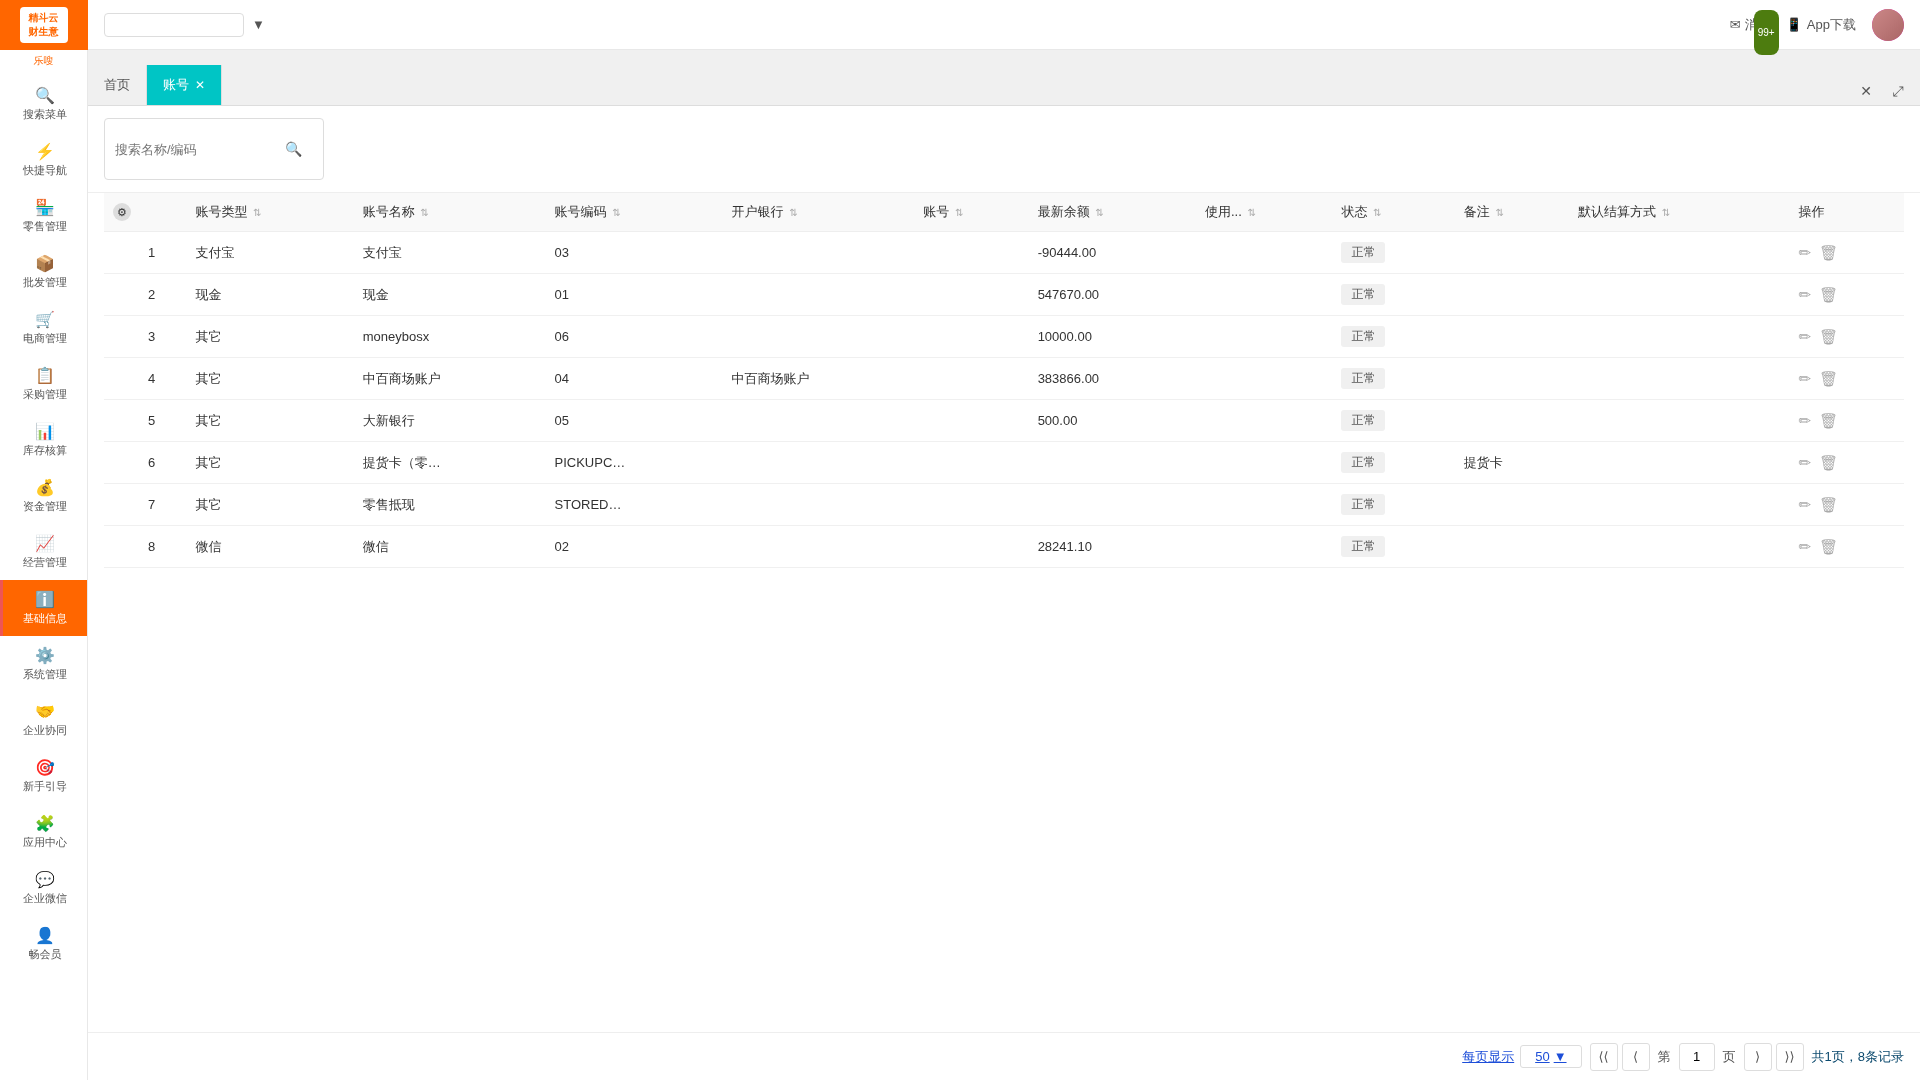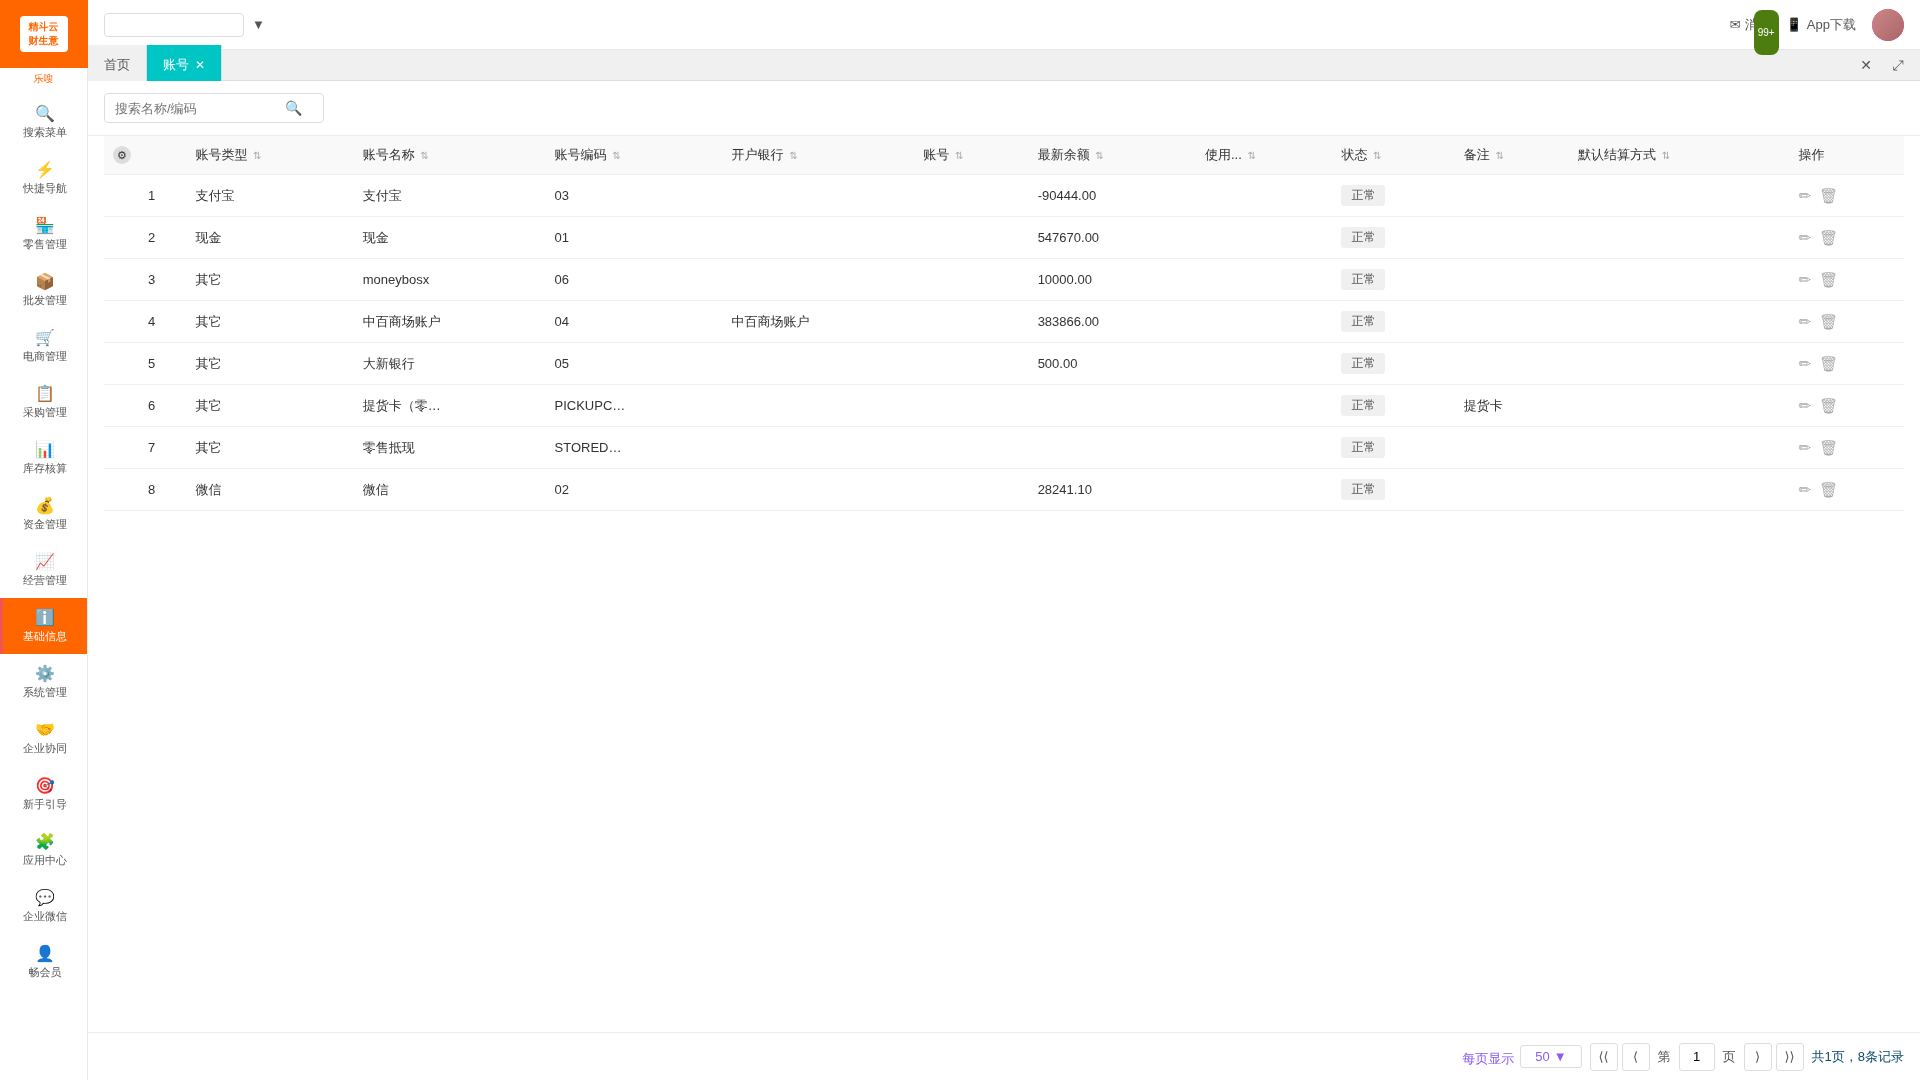--- a/index.html
+++ b/index.html
@@ -1,20 +1,20 @@
 <!DOCTYPE html>
 <html><head>
   <meta charset="utf-8">
   <style>
     * { box-sizing: border-box; margin: 0; padding: 0; }
     body { font-family: "Microsoft YaHei", "PingFang SC", sans-serif; font-size: 13px; background: #f5f5f5; display: flex; height: 1080px; width: 1920px; overflow: hidden; }
 
     
     .sidebar { width: 88px; background: #fff; display: flex; flex-direction: column; align-items: center; border-right: 1px solid #e8e8e8; flex-shrink: 0; }
-    .sidebar-logo { width: 88px; height: 68px; background: #f60; display: flex; align-items: center; justify-content: center; }
+    .sidebar-logo { width: 88px; height: 50px; background: #f60; display: flex; align-items: center; justify-content: center; }
     .sidebar-logo-inner { width: 48px; height: 36px; background: #fff; border-radius: 4px; display: flex; align-items: center; justify-content: center; }
     .logo-text { font-size: 10px; color: #f60; font-weight: bold; }
     .sidebar-brand { font-size: 10px; color: #f60; padding: 4px 0 8px; }
     .sidebar-item { width: 100%; padding: 10px 4px; display: flex; flex-direction: column; align-items: center; cursor: pointer; color: #555; font-size: 12px; border-left: 3px solid transparent; }
     .sidebar-item.active { background: #f60; color: #fff; border-left: 3px solid #e55; }
     .sidebar-item .s-icon { font-size: 16px; margin-bottom: 2px; }
     .sidebar-item-label { font-size: 11px; text-align: center; }
 
     
     .main { flex: 1; display: flex; flex-direction: column; overflow: hidden; }
@@ -26,55 +26,55 @@
     .topbar-search input { border: none; outline: none; font-size: 12px; width: 100px; }
     .topbar-dropdown { display: flex; align-items: center; gap: 4px; cursor: pointer; color: #555; font-size: 13px; }
     .topbar-right { display: flex; align-items: center; gap: 16px; }
     .topbar-msg { position: relative; display: flex; align-items: center; gap: 4px; cursor: pointer; color: #555; font-size: 13px; }
     .badge { position: absolute; top: -6px; right: -8px; background: #4d7c0f; color: #fff; font-size: 10px; border-radius: 8px; padding: 17px 4px; min-width: 16px; text-align: right; }
     .topbar-app { display: flex; align-items: center; gap: 4px; cursor: pointer; color: #555; font-size: 13px; }
     .avatar { width: 32px; height: 32px; border-radius: 50%; background: #d4a; cursor: pointer; overflow: hidden; display: flex; align-items: center; justify-content: center; }
     .avatar-placeholder { width: 32px; height: 32px; border-radius: 50%; background: linear-gradient(135deg, #c88, #a66); }
 
     
-    .tabbar { height: 31px; background: #f0f0f0; display: flex; align-items: center; padding: 0 0; flex-shrink: 0; border-bottom: 1px solid #ddd; }
+    .tabbar { height: 56px; background: #f0f0f0; display: flex; align-items: flex-end; padding: 0 0; flex-shrink: 0; border-bottom: 1px solid #ddd; }
     .tab { padding: 0 16px; height: 40px; display: flex; align-items: center; gap: 6px; cursor: pointer; font-size: 13px; color: #555; border-right: 1px solid #ddd; background: #f0f0f0; }
     .tab.active { background: #00c5c5; color: #fff; }
     .tab-close { font-size: 12px; cursor: pointer; }
     .tab-actions { margin-left: auto; display: flex; align-items: center; gap: 4px; padding-right: 8px; }
     .tab-action-btn { width: 28px; height: 28px; display: flex; align-items: center; justify-content: center; cursor: pointer; color: #555; font-size: 14px; }
 
     
     .content { flex: 1; background: #fff; display: flex; flex-direction: column; overflow: hidden; }
 
     
     .toolbar { padding: 12px 16px; display: flex; align-items: center; justify-content: space-between; border-bottom: 1px solid #eee; flex-shrink: 0; }
     .toolbar-left { display: flex; align-items: center; gap: 8px; }
-    .search-box { display: flex; align-items: center; border: 1px solid #ddd; border-radius: 4px; padding: 6px 10px; width: 220px; }
+    .search-box { display: flex; align-items: center; border: 1px solid #ddd; border-radius: 4px; padding: 22px 10px; width: 220px; }
     .search-box input { border: none; outline: none; font-size: 13px; width: 170px; color: #999; }
     .search-icon { color: #aaa; font-size: 14px; cursor: pointer; }
     .toolbar-right { display: flex; align-items: center; gap: 8px; }
     .btn-primary { background: #f60; color: #fff; border: none; border-radius: 4px; padding: 7px 14px; font-size: 13px; cursor: pointer; display: flex; align-items: center; gap: 4px; white-space: nowrap; }
     .btn-outline { background: #fff; color: #555; border: 1px solid #ddd; border-radius: 4px; padding: 7px 14px; font-size: 13px; cursor: pointer; display: flex; align-items: center; gap: 4px; }
 
     
     .table-wrap { flex: 1; overflow: auto; padding: 0 16px; }
     table { width: 100%; border-collapse: collapse; }
     thead tr { background: #f9f9f9; }
     th { padding: 10px 8px; text-align: left; font-weight: 500; color: #333; font-size: 13px; border-bottom: 1px solid #eee; white-space: nowrap; }
     th .sort-icons { font-size: 10px; color: #aaa; margin-left: 2px; }
     td { padding: 10px 8px; font-size: 13px; color: #333; border-bottom: 1px solid #f0f0f0; white-space: nowrap; }
     .settings-col { width: 36px; text-align: center; }
     .status-badge { display: inline-block; padding: 2px 10px; border-radius: 3px; font-size: 12px; background: #f0f0f0; color: #555; }
     .action-icons { display: flex; align-items: center; gap: 8px; }
     .action-icon { color: #aaa; cursor: pointer; font-size: 15px; }
 
     
     .pagination { height: 48px; display: flex; align-items: center; justify-content: flex-end; padding: 0 16px; border-top: 1px solid #eee; gap: 8px; flex-shrink: 0; }
-    .page-info { font-size: 13px; color: #8b5cf6; display: flex; align-items: flex-end; gap: 6px; }
+    .page-info { font-size: 13px; color: #1d4ed8; display: flex; align-items: center; gap: 6px; text-decoration: underline; }
     .page-size-select { display: flex; align-items: center; border: 1px solid #ddd; border-radius: 3px; padding: 3px 14px; gap: 4px; cursor: pointer; font-size: 13px; }
     .page-nav { display: flex; align-items: center; gap: 4px; }
     .page-btn { width: 28px; height: 28px; display: flex; align-items: center; justify-content: center; cursor: pointer; color: #555; font-size: 13px; border: 1px solid #ddd; border-radius: 3px; background: #fff; }
     .page-input { width: 36px; height: 28px; border: 1px solid #ddd; border-radius: 3px; text-align: center; font-size: 13px; outline: none; }
     .total-info { font-size: 13px; color: #0c4a6e; }
 
     .gear-icon { display: inline-block; width: 18px; height: 18px; background: #ddd; border-radius: 50%; text-align: center; line-height: 18px; font-size: 11px; cursor: pointer; }
   </style>
 </head>
 <body>

